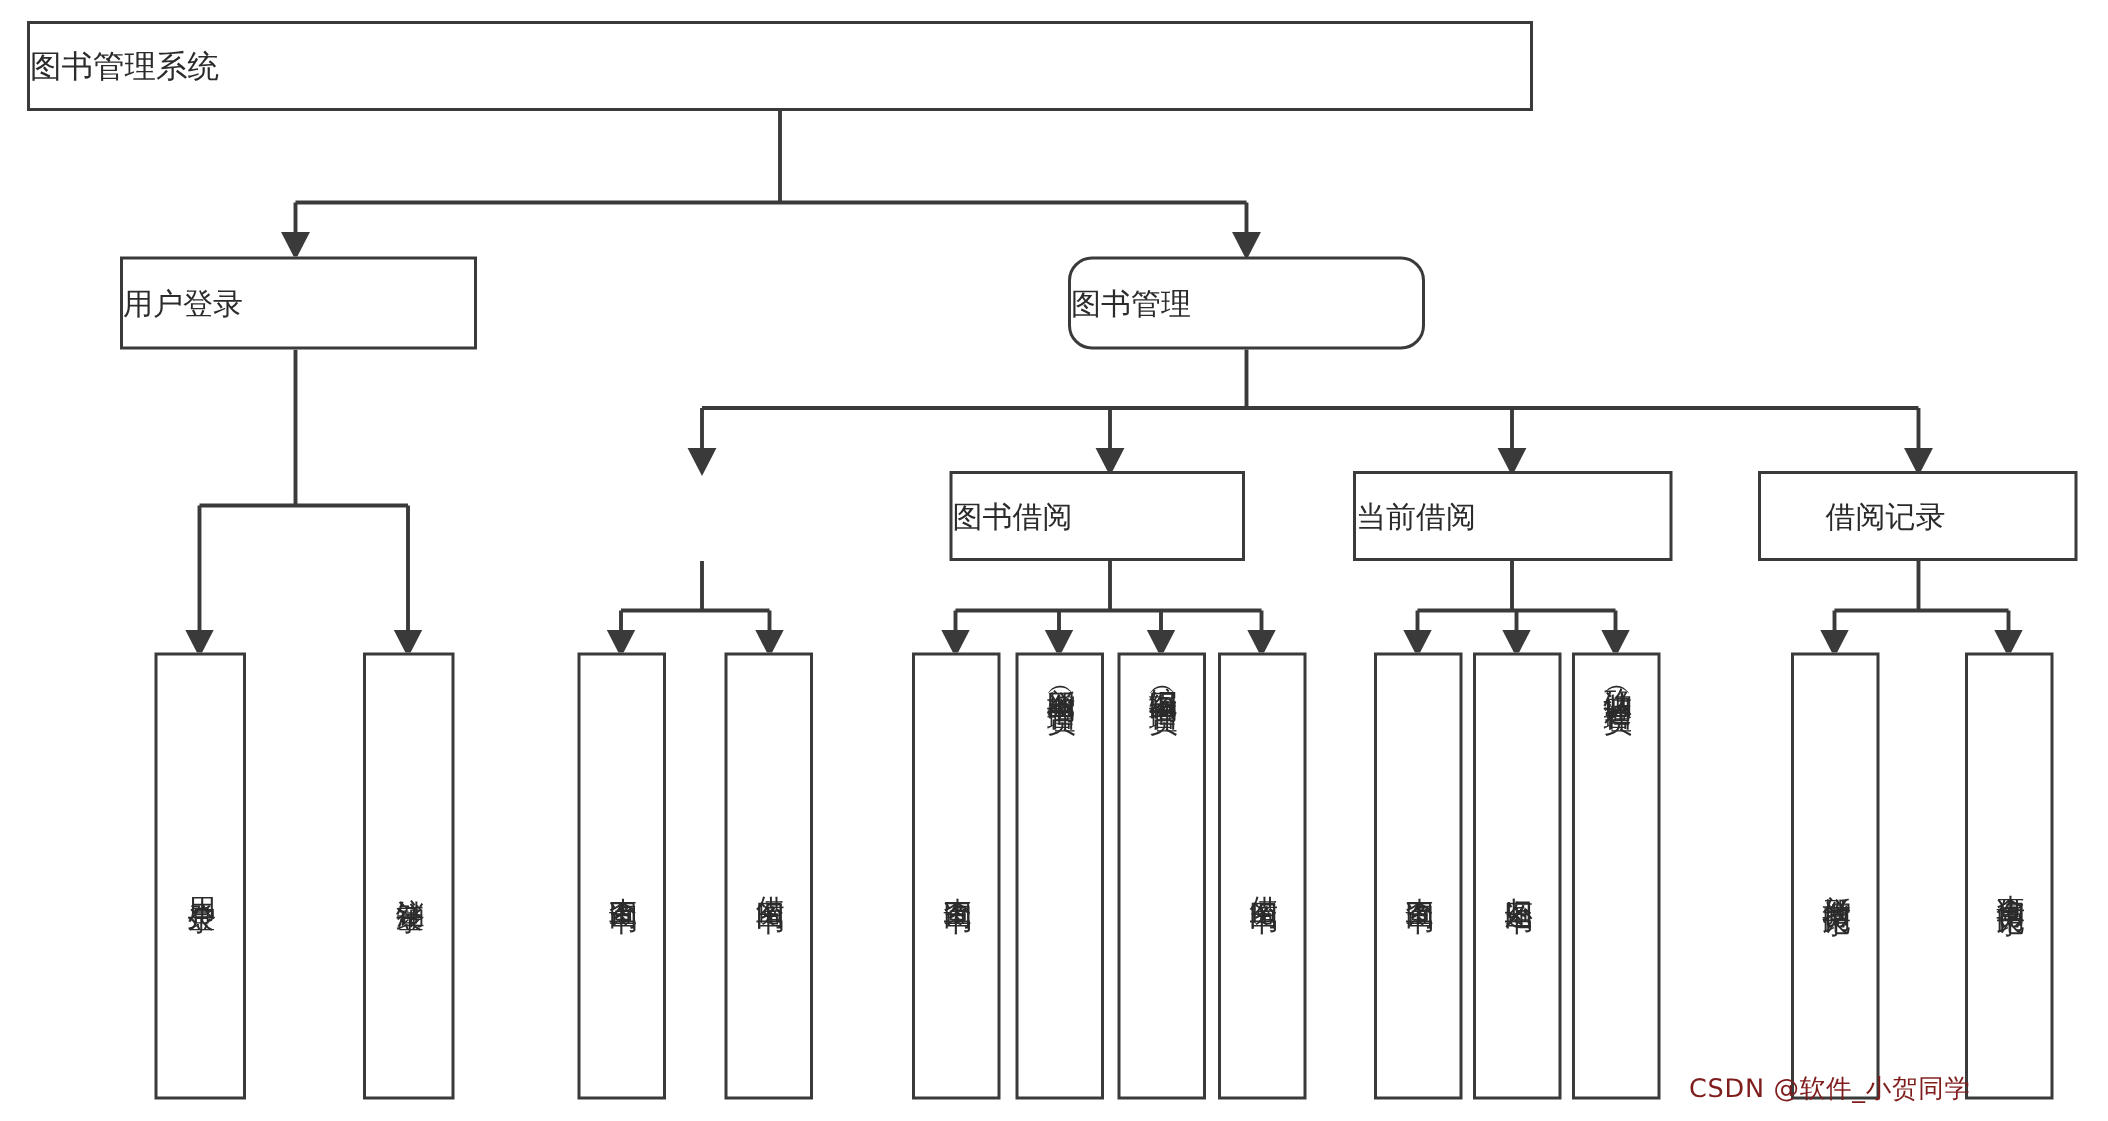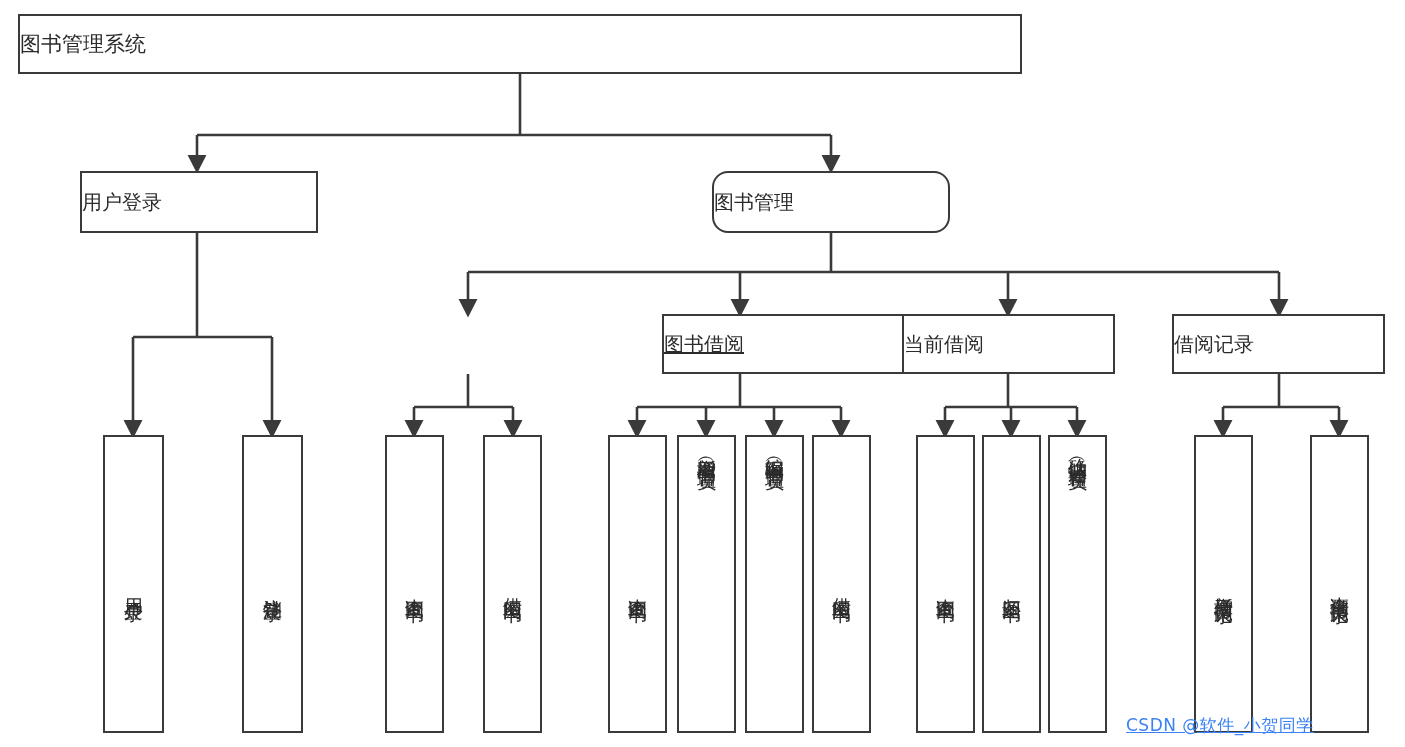--- a/index.html
+++ b/index.html
@@ -55,27 +55,26 @@
   }
   .node.leaf.pad-mid {
     justify-content: center;
   }
   .node-label {
     display: block;
     white-space: pre;
   }
   .watermark {
     position: absolute;
-    color: #3b82f6;
+    color: #7f1d1d;
     font-size: 17px;
     white-space: nowrap;
     left: 1126px;
     top: 714px;
     letter-spacing: 0.5px;
-    text-decoration: underline;
   }
 </style>
 </head>
 <body>
 
 <div id="diagram-root">
 
   <svg id="edge-layer" viewBox="0 0 1405 747" width="1405" height="747" xmlns="http://www.w3.org/2000/svg">
     <defs>
       <marker id="arrowhead" markerWidth="9" markerHeight="9" refX="3.2" refY="4.5" orient="auto" markerUnits="strokeWidth">
@@ -130,27 +129,27 @@
     <span class="node-label">图书管理系统</span>
   </div>
 
   <div class="node branch" style="left:80px; top:171px; width:238px; height:62px;">
     <span class="node-label">用户登录</span>
   </div>
   <div class="node branch" style="left:712px; top:171px; width:238px; height:62px;border-radius:16px;">
     <span class="node-label">图书管理</span>
   </div>
 
-  <div class="node branch" style="left:662px; top:314px; width:248px; height:60px;text-decoration:underline;">
+  <div class="node branch" style="left:633px; top:314px; width:197px; height:60px;">
     <span class="node-label">图书借阅</span>
   </div>
   <div class="node branch" style="left:902px; top:314px; width:213px; height:60px;">
     <span class="node-label">当前借阅</span>
   </div>
-  <div class="node branch" style="left:1172px; top:314px; width:213px; height:60px;">
+  <div class="node branch" style="left:1172px; top:314px; width:213px; height:60px;padding-left:43px;">
     <span class="node-label">借阅记录</span>
   </div>
 
   <div class="node leaf pad-mid" style="left:103px; top:435px; width:61px; height:298px;">
     <span class="node-label">用户登录</span>
   </div>
   <div class="node leaf pad-mid" style="left:242px; top:435px; width:61px; height:298px;">
     <span class="node-label">注销登录</span>
   </div>
 

